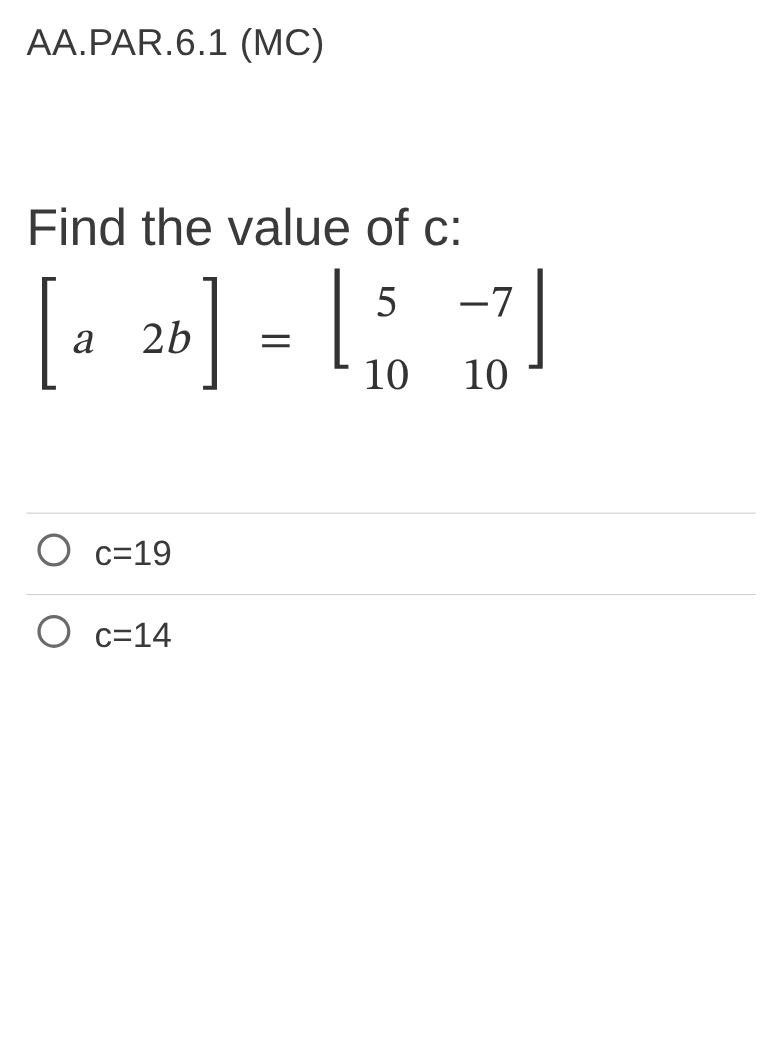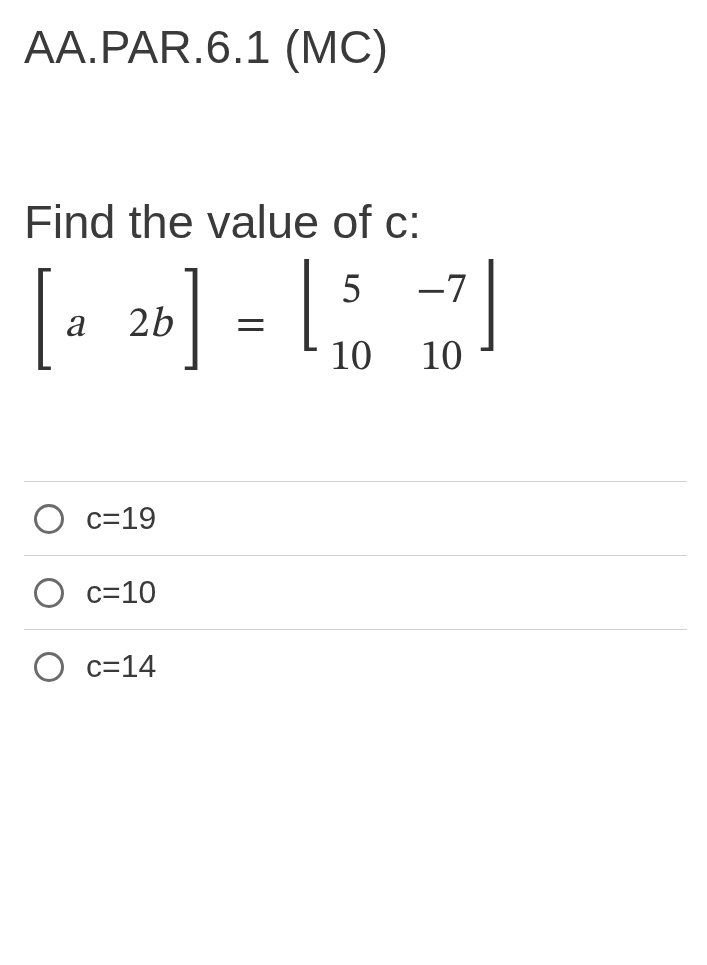--- a/index.html
+++ b/index.html
@@ -5,21 +5,21 @@
   * { box-sizing: border-box; }
   body {
     margin: 0;
     padding: 20px 20px 20px 24px;
     font-family: -apple-system, BlinkMacSystemFont, "Segoe UI", Arial, sans-serif;
     color: #333;
     background: #fff;
     width: 707px;
   }
   .standard {
-    font-size: 46px;
+    font-size: 34px;
     font-weight: 300;
     color: #3a3a3a;
     letter-spacing: 0.5px;
     margin-bottom: 120px;
   }
   .prompt {
     font-size: 47px;
     font-weight: 300;
     color: #3a3a3a;
     margin-bottom: 10px;
@@ -61,21 +61,21 @@
   .op { font-style: normal; padding: 0 6px; }
   .equals {
     padding: 0 24px;
     font-size: 42px;
   }
   .options {
     border-top: 1px solid #d0d0d0;
   }
   .option {
     display: flex;
-    align-items: center;
+    align-items: flex-start;
     padding: 18px 6px 18px 10px;
     border-bottom: 1px solid #d0d0d0;
     cursor: pointer;
   }
   .option:last-child { border-bottom: none; }
   .radio {
     width: 30px;
     height: 30px;
     border: 3px solid #6b6b6b;
     border-radius: 50%;
@@ -119,19 +119,15 @@
   </span>
 </div>
 
 <div class="options">
   <div class="option">
     <span class="radio"></span>
     <span class="opt-label">c=19</span>
   </div>
   <div class="option">
     <span class="radio"></span>
-    <span class="opt-label">c=10</span>
-  </div>
-  <div class="option">
-    <span class="radio"></span>
     <span class="opt-label">c=14</span>
   </div>
 </div>
 
 </body></html>

